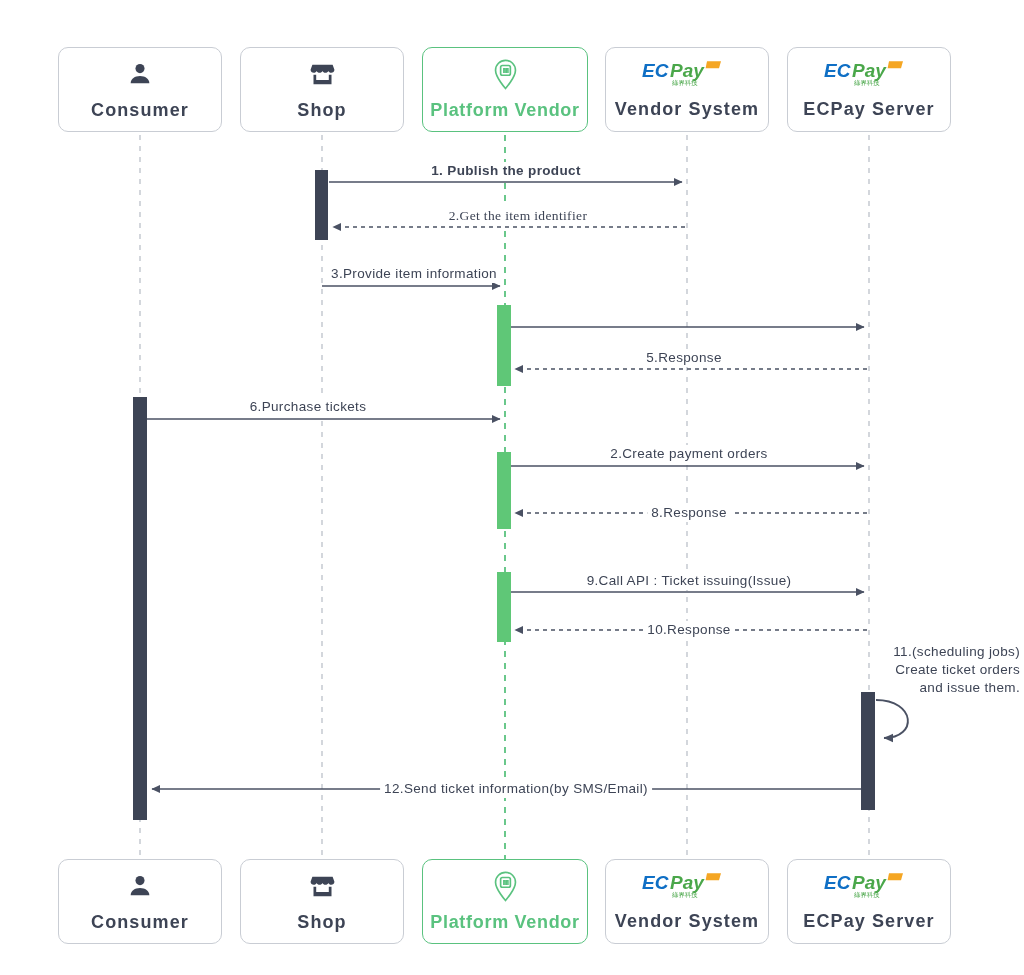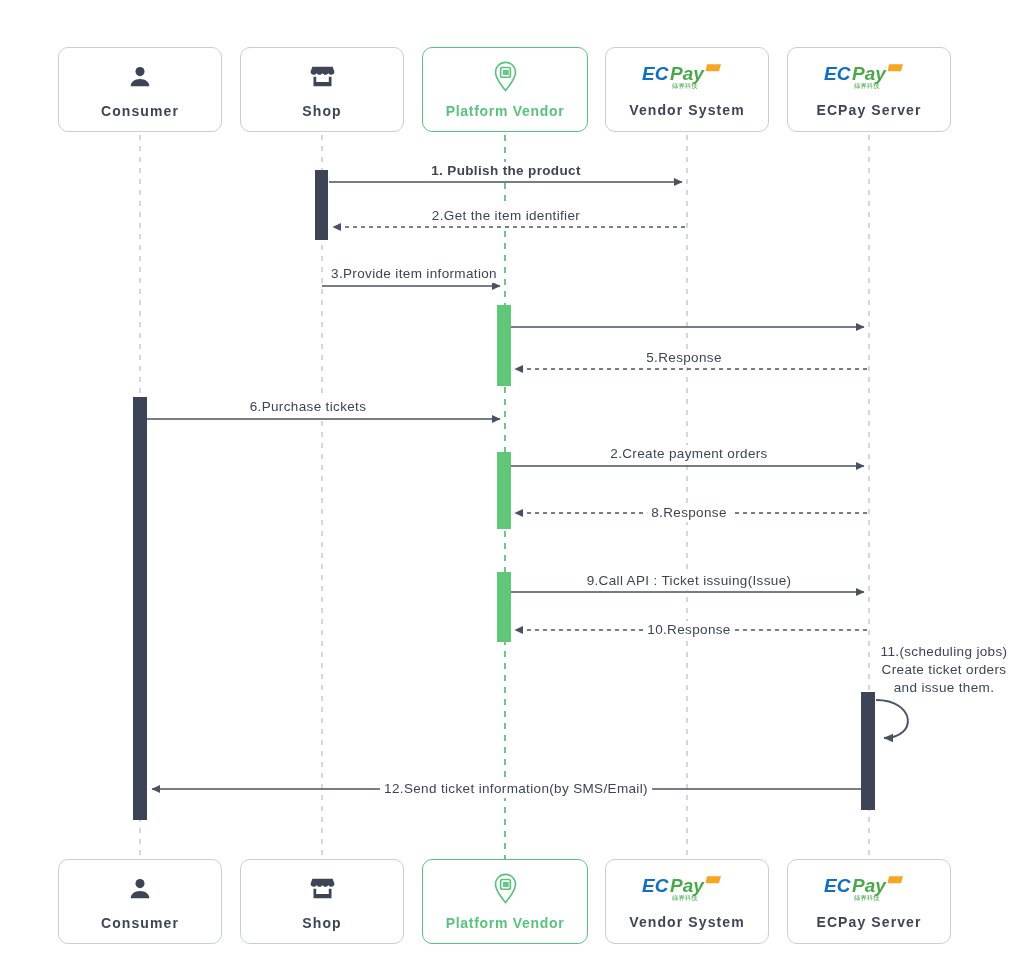--- a/index.html
+++ b/index.html
@@ -35,21 +35,21 @@
     display: flex;
     flex-direction: column;
     align-items: center;
     justify-content: center;
     gap: 10px;
   }
   .participant-box.accent {
     border-color: #5ac27f;
   }
   .participant-label {
-    font-size: 14px;
+    font-size: 18px;
     letter-spacing: 1.1px;
     color: #3d4455;
     font-weight: 700;
     white-space: nowrap;
   }
   .participant-box.accent .participant-label {
     color: #5ac27f;
     font-weight: 700;
     letter-spacing: 0.7px;
   }
@@ -76,21 +76,21 @@
     line-height: 1.35;
     background: #ffffff;
     padding: 0 4px;
   }
   .msg-label.centered {
     transform: translateX(-50%);
     text-align: center;
   }
   .msg-label.multiline {
     white-space: pre-line;
-    text-align: center;
+    text-align: right;
     background: transparent;
   }
 </style>
 </head>
 <body>
 
 <div id="diagram-root">
 
   <svg class="svg-layer" viewBox="0 0 1024 975" xmlns="http://www.w3.org/2000/svg">
     <defs>
@@ -197,21 +197,21 @@
         <text x="29" y="17.5" font-family="Liberation Sans, sans-serif" font-size="19" font-weight="bold" font-style="italic" fill="#4aa74a">Pay</text>
         <path d="M66 2.3 L80 2.3 L78 9.3 L64.6 9.3 z" fill="#f5a623"></path>
         <text x="31" y="25.5" font-family="Liberation Sans, sans-serif" font-size="6.4" fill="#4aa74a">綠界科技</text>
       </svg>
     </span>
     <span class="participant-label">ECPay Server</span>
   </div>
 
   <div class="msg-label centered" style="left:506px; top:162px;font-weight:bold;">1. Publish the product</div>
 
-  <div class="msg-label centered" style="left:506px; top:207px;">2.Get the item identifier</div>
+  <div class="msg-label centered" style="left:518px; top:207px;font-family:Liberation Serif, serif;">2.Get the item identifier</div>
 
   <div class="msg-label centered" style="left:414px; top:265px;">3.Provide item information</div>
 
 
   <div class="msg-label centered" style="left:684px; top:349px;">5.Response</div>
 
   <div class="msg-label centered" style="left:308px; top:398px;">6.Purchase tickets</div>
 
   <div class="msg-label centered" style="left:689px; top:445px;">2.Create payment orders</div>
 

